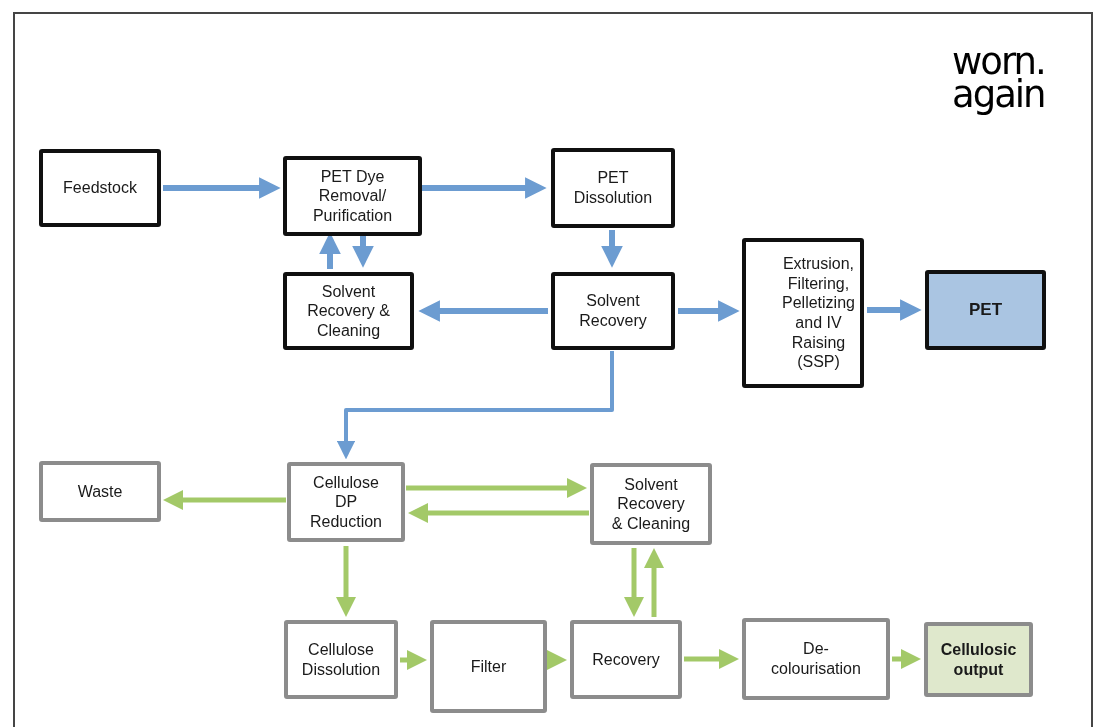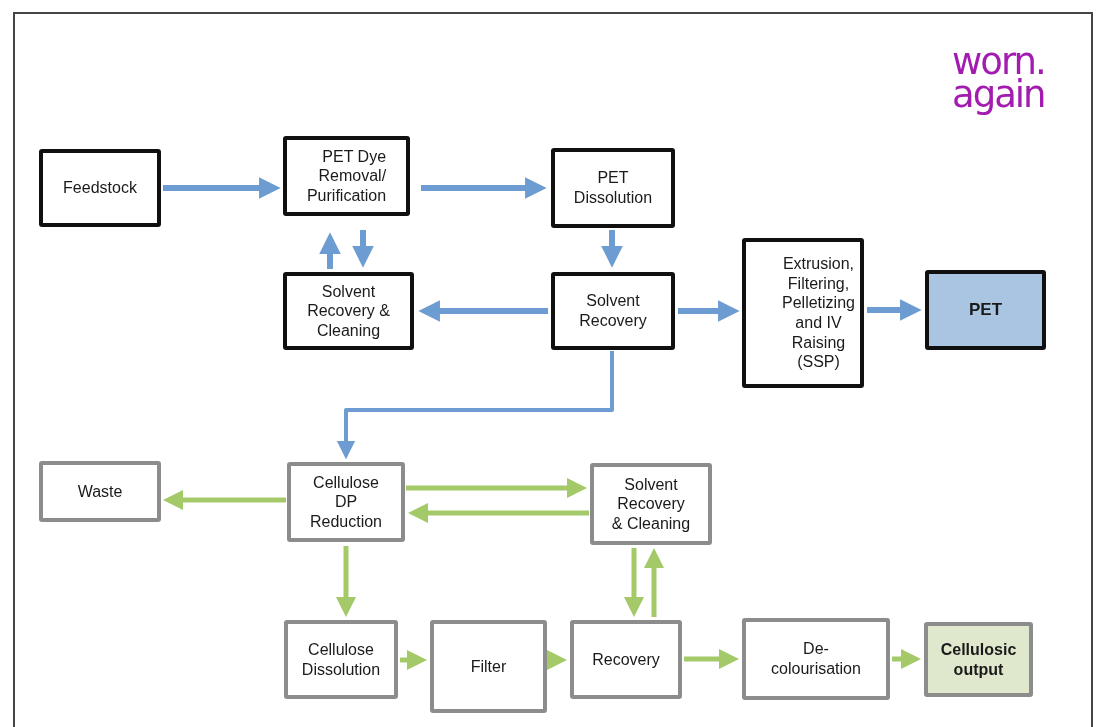--- a/index.html
+++ b/index.html
@@ -6,21 +6,21 @@
   body { width: 1108px; height: 727px; position: relative; overflow: hidden;
          font-family: "Liberation Sans", sans-serif; color: var(--text-color, #1a1a1a); }
 
   .canvas { position: absolute; left: 0; top: 0; width: 1108px; height: 727px; background: #fff; }
 
   .frame { position: absolute; left: 13px; top: 12px; width: 1076px; height: 715px;
            border: 2px solid var(--frame-color, #454545); border-bottom: none; }
 
   .logo { position: absolute; left: 952px; top: 46px; width: 124px;
           font-family: "DejaVu Sans", sans-serif; font-size: 37px; line-height: 0.88;
-          letter-spacing: -2px; color: #a21caf; text-align: left; }
+          letter-spacing: -2px; color: #000000; text-align: left; }
   .logo div { white-space: nowrap; }
 
   .arrows { position: absolute; left: 0; top: 0; width: 1108px; height: 727px; pointer-events: none; }
   .edge-blue  { stroke: var(--arrow-blue);  stroke-width: 6; fill: none; }
   .edge-blue-thin { stroke: var(--arrow-blue); stroke-width: 4; fill: none; stroke-linejoin: round; }
   .edge-green { stroke: var(--arrow-green); stroke-width: 5; fill: none; }
   .mk-blue  { fill: var(--arrow-blue); }
   .mk-green { fill: var(--arrow-green); }
 
   .node { position: absolute; box-sizing: border-box; background: #ffffff;
@@ -76,21 +76,21 @@
     <path class="edge-green" d="M400 660 H419" marker-end="url(#mg)"></path>
     <path class="edge-green" d="M549 660 H559" marker-end="url(#mg)"></path>
     <path class="edge-green" d="M684 659 H731" marker-end="url(#mg)"></path>
     <path class="edge-green" d="M892 659 H913" marker-end="url(#mg)"></path>
   </svg>
 
   <div class="node black" style="left:39px; top:149px; width:122px; height:78px;">
     <span>Feedstock</span>
   </div>
 
-  <div class="node black" style="left:283px; top:136px; width:127px; height:80px;text-align:right;">
+  <div class="node black" style="left:283px; top:156px; width:139px; height:80px;">
     <span>PET Dye
 Removal/
 Purification</span>
   </div>
 
   <div class="node black" style="left:551px; top:148px; width:124px; height:80px;">
     <span>PET
 Dissolution</span>
   </div>
 

